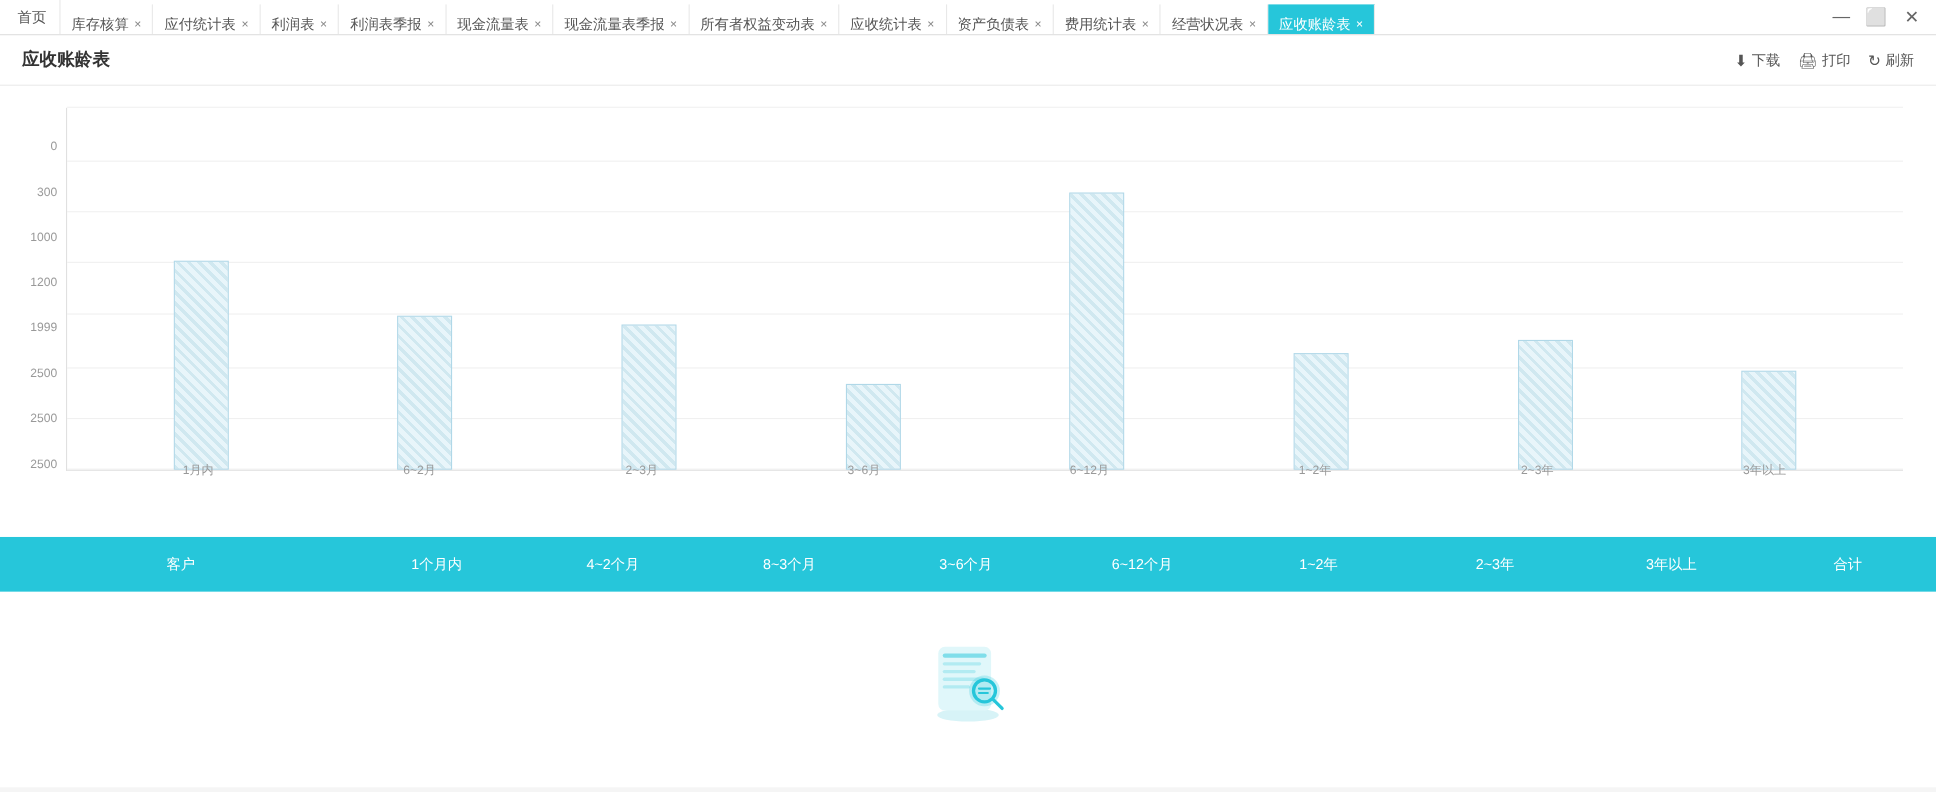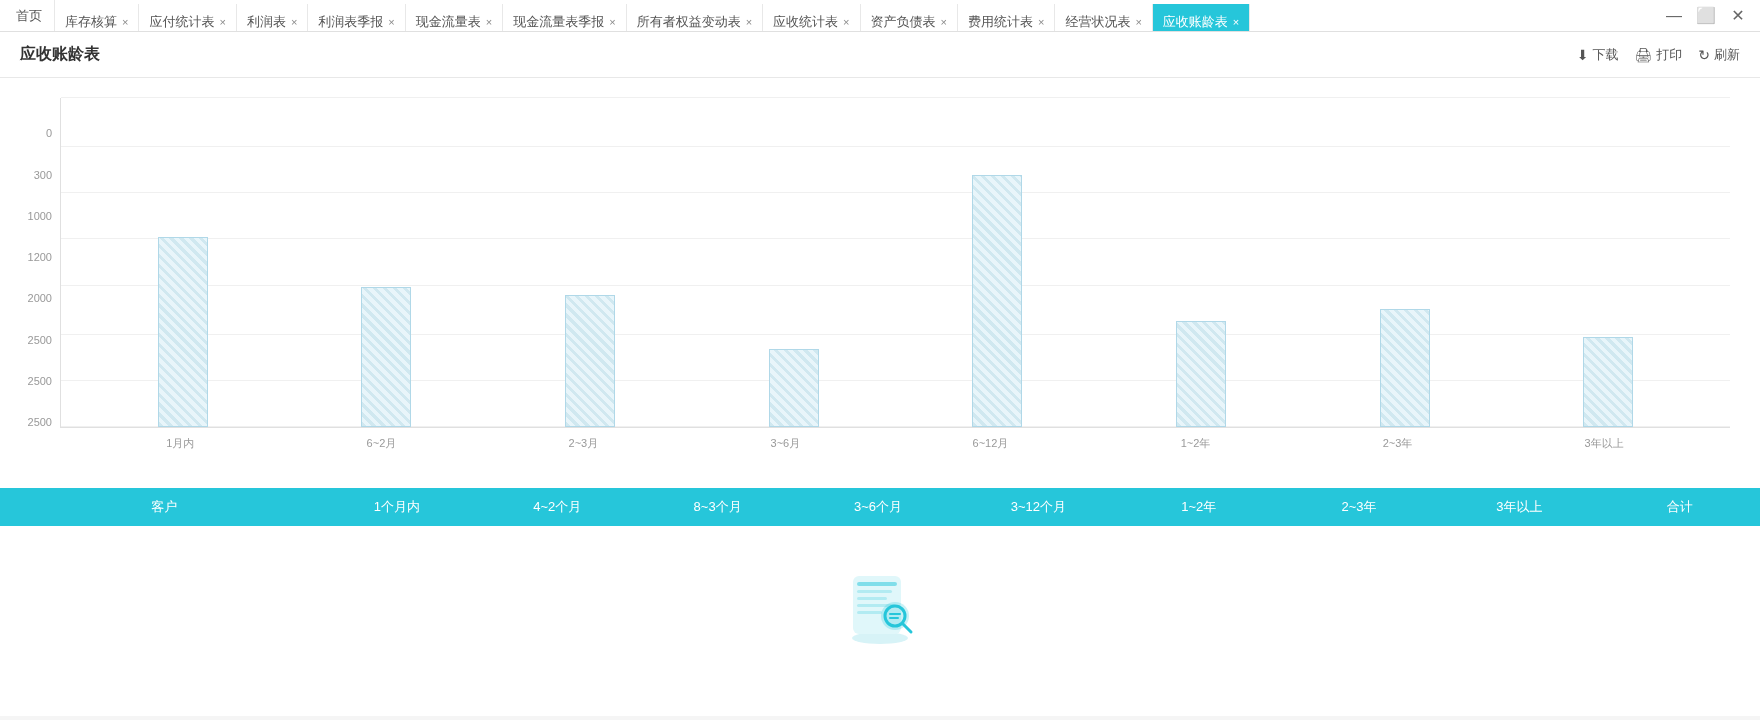--- a/index.html
+++ b/index.html
@@ -182,39 +182,39 @@
         #d0e8f0 3px,
         #e8f5fa 3px,
         #e8f5fa 7px
       );
       border: 1px solid #b0d8e8;
     }
     .x-labels {
       position: absolute;
       left: 50px;
       right: 0;
-      bottom: 0;
+      bottom: 16px;
       height: 30px;
       display: flex;
       align-items: center;
       justify-content: space-around;
       padding: 0 20px;
     }
     .x-label {
       font-size: 11px;
       color: #999;
       text-align: center;
     }
 
     
     .table-header {
       background: #26c6da;
       display: flex;
       align-items: center;
-      height: 38px;
+      height: 50px;
       color: #fff;
       font-size: 13px;
       padding-left: 12px;
     }
     .th-cell {
       flex: 1;
       text-align: center;
       padding: 0 8px;
       font-weight: normal;
     }
@@ -315,21 +315,21 @@
 
 <div class="content-area">
 
   <div class="chart-section">
     <div class="chart-container">
 
       <div class="chart-y-axis" id="y-axis">
           <div class="y-label">2500</div>
           <div class="y-label">2500</div>
           <div class="y-label">2500</div>
-          <div class="y-label">2000</div>
+          <div class="y-label">1999</div>
           <div class="y-label">1200</div>
           <div class="y-label">1000</div>
           <div class="y-label">300</div>
           <div class="y-label">0</div>
         </div>
 
       <div class="chart-plot" id="chart-plot">
 
         <div class="grid-line" style="bottom: 0%;"></div>
           <div class="grid-line" style="bottom: 14%;"></div>
@@ -379,21 +379,21 @@
         </div>
     </div>
   </div>
 
   <div class="table-header" id="table-header">
       <div class="th-cell" style="flex: 2 1 0%;">客户</div>
       <div class="th-cell">1个月内</div>
       <div class="th-cell">4~2个月</div>
       <div class="th-cell">8~3个月</div>
       <div class="th-cell">3~6个月</div>
-      <div class="th-cell">3~12个月</div>
+      <div class="th-cell">6~12个月</div>
       <div class="th-cell">1~2年</div>
       <div class="th-cell">2~3年</div>
       <div class="th-cell">3年以上</div>
       <div class="th-cell">合计</div>
     </div>
 
   <div class="empty-state">
     <div>
       <svg width="90" height="80" viewBox="0 0 90 80">
 

